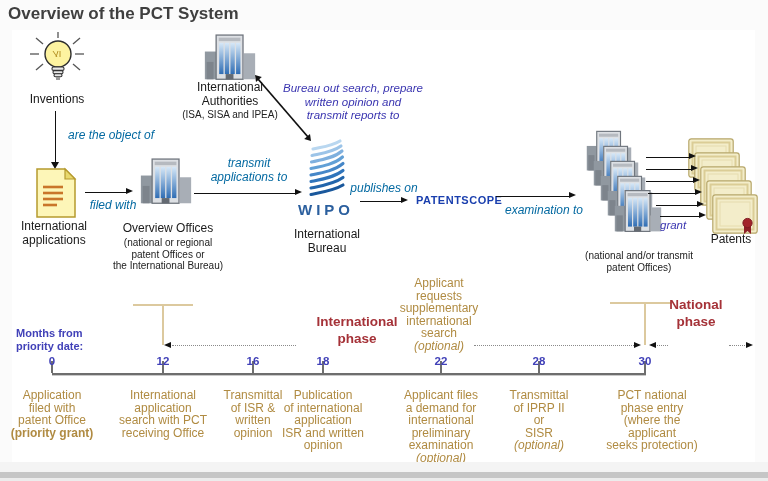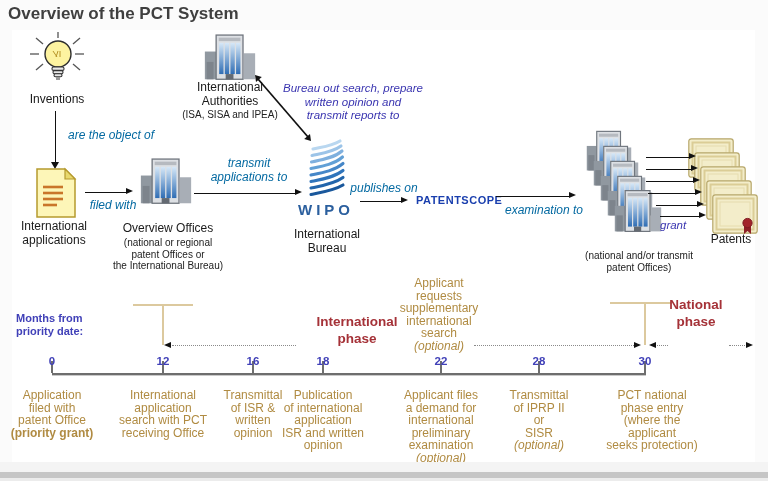--- a/index.html
+++ b/index.html
@@ -12,21 +12,21 @@
   .c{text-align:center;}
   .blk12{font-size:12px;line-height:13.5px;}
   .sub10{font-size:10px;line-height:11.5px;color:#222;}
   .ib{color:#0369a1;font-style:italic;font-size:12px;line-height:14px;}
   .ib-s{color:#3a35b0;font-style:italic;font-size:11.5px;line-height:13.5px;}
   .tan{color:#b08b42;font-size:12px;line-height:12.6px;}
   .tan .opt{font-style:italic;}
   .tan .bold{font-weight:700;}
   .num{color:#4141b8;font-weight:700;font-size:11.5px;}
   .phase{color:#a53238;font-weight:700;font-size:13.5px;line-height:17px;}
-  .months{color:#4141b8;font-size:11px;line-height:13px;font-weight:600;}
+  .months{color:#4141b8;font-size:11px;line-height:13px;font-weight:600;margin-top:15px;}
   .wipo-t{color:#2b5f9e;font-weight:700;font-size:15px;letter-spacing:4px;}
   .pscope{color:#1a3fae;font-weight:700;font-size:11px;letter-spacing:.5px;}
   
   .harrow{position:absolute;height:0;border-top:1.7px solid #111;}
   .harrow::after{content:"";position:absolute;right:-6px;top:-4.6px;width:0;height:0;
     border-left:7px solid #111;border-top:3.8px solid transparent;border-bottom:3.8px solid transparent;}
   .varrow{position:absolute;width:0;border-left:1.7px solid #111;}
   .varrow::after{content:"";position:absolute;left:-4.8px;bottom:-6px;width:0;height:0;
     border-top:7px solid #111;border-left:4px solid transparent;border-right:4px solid transparent;}
   .dot{position:absolute;height:0;border-top:1.7px dotted #8a8a8a;}

